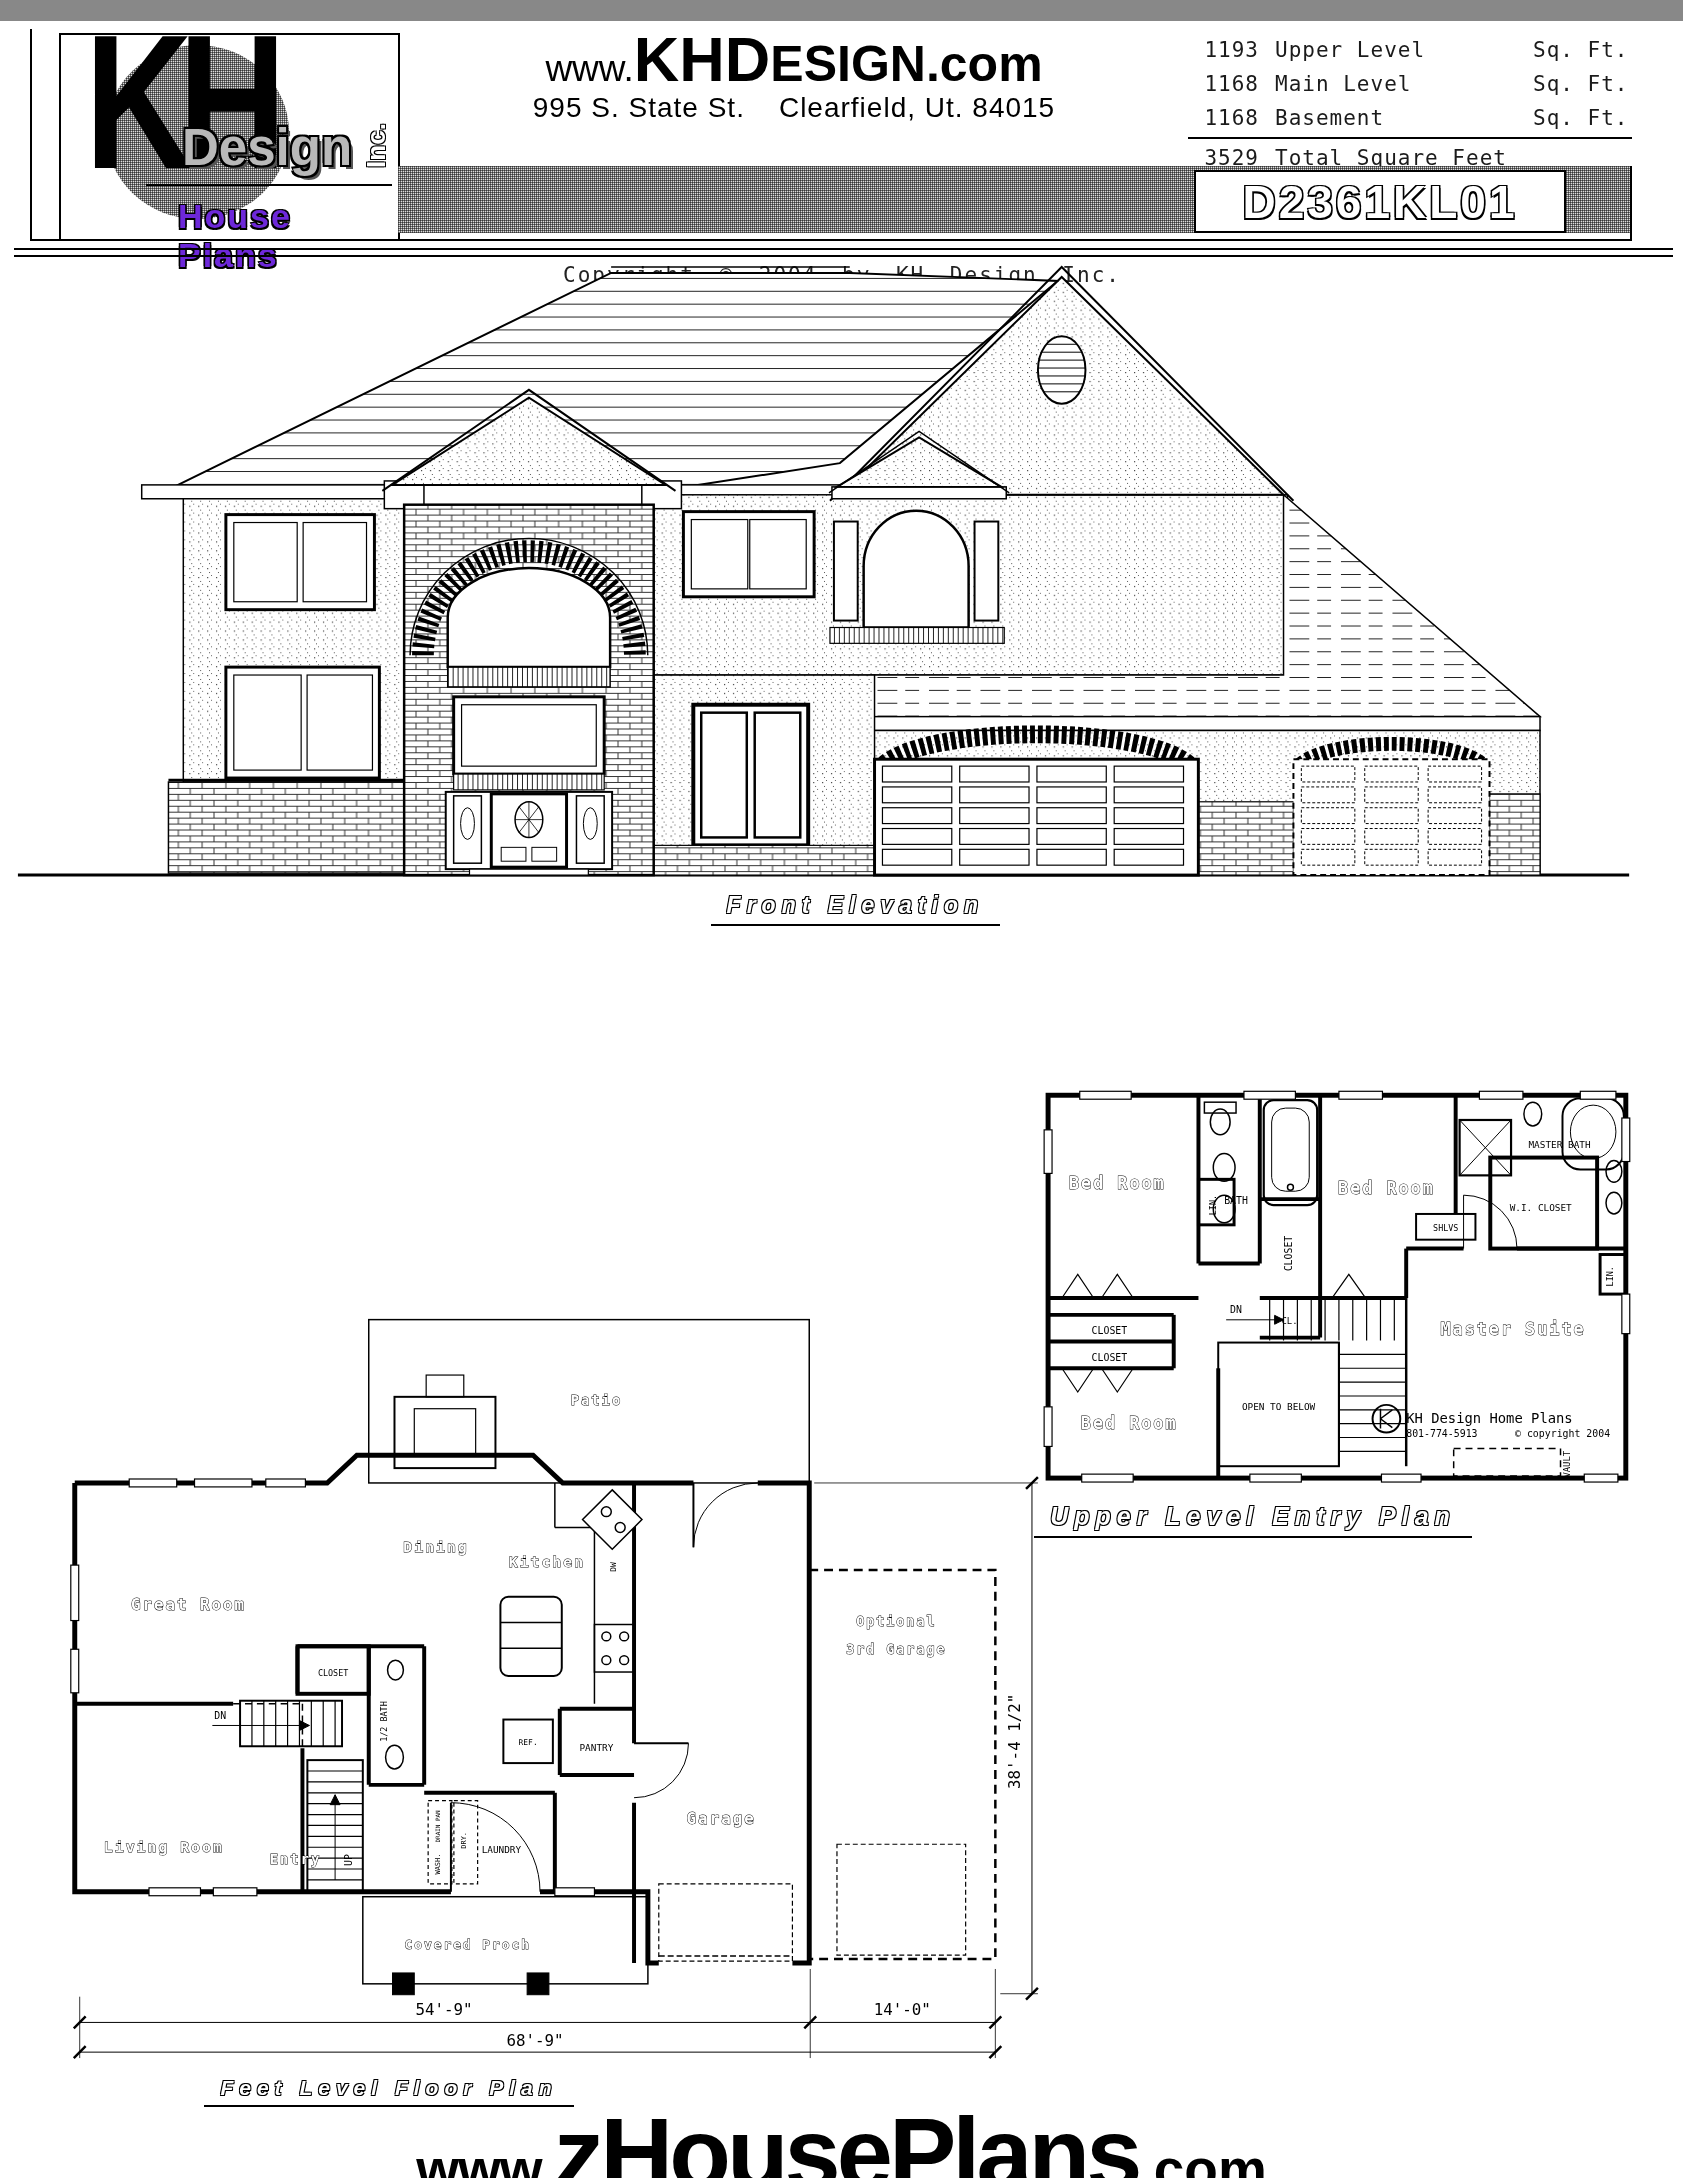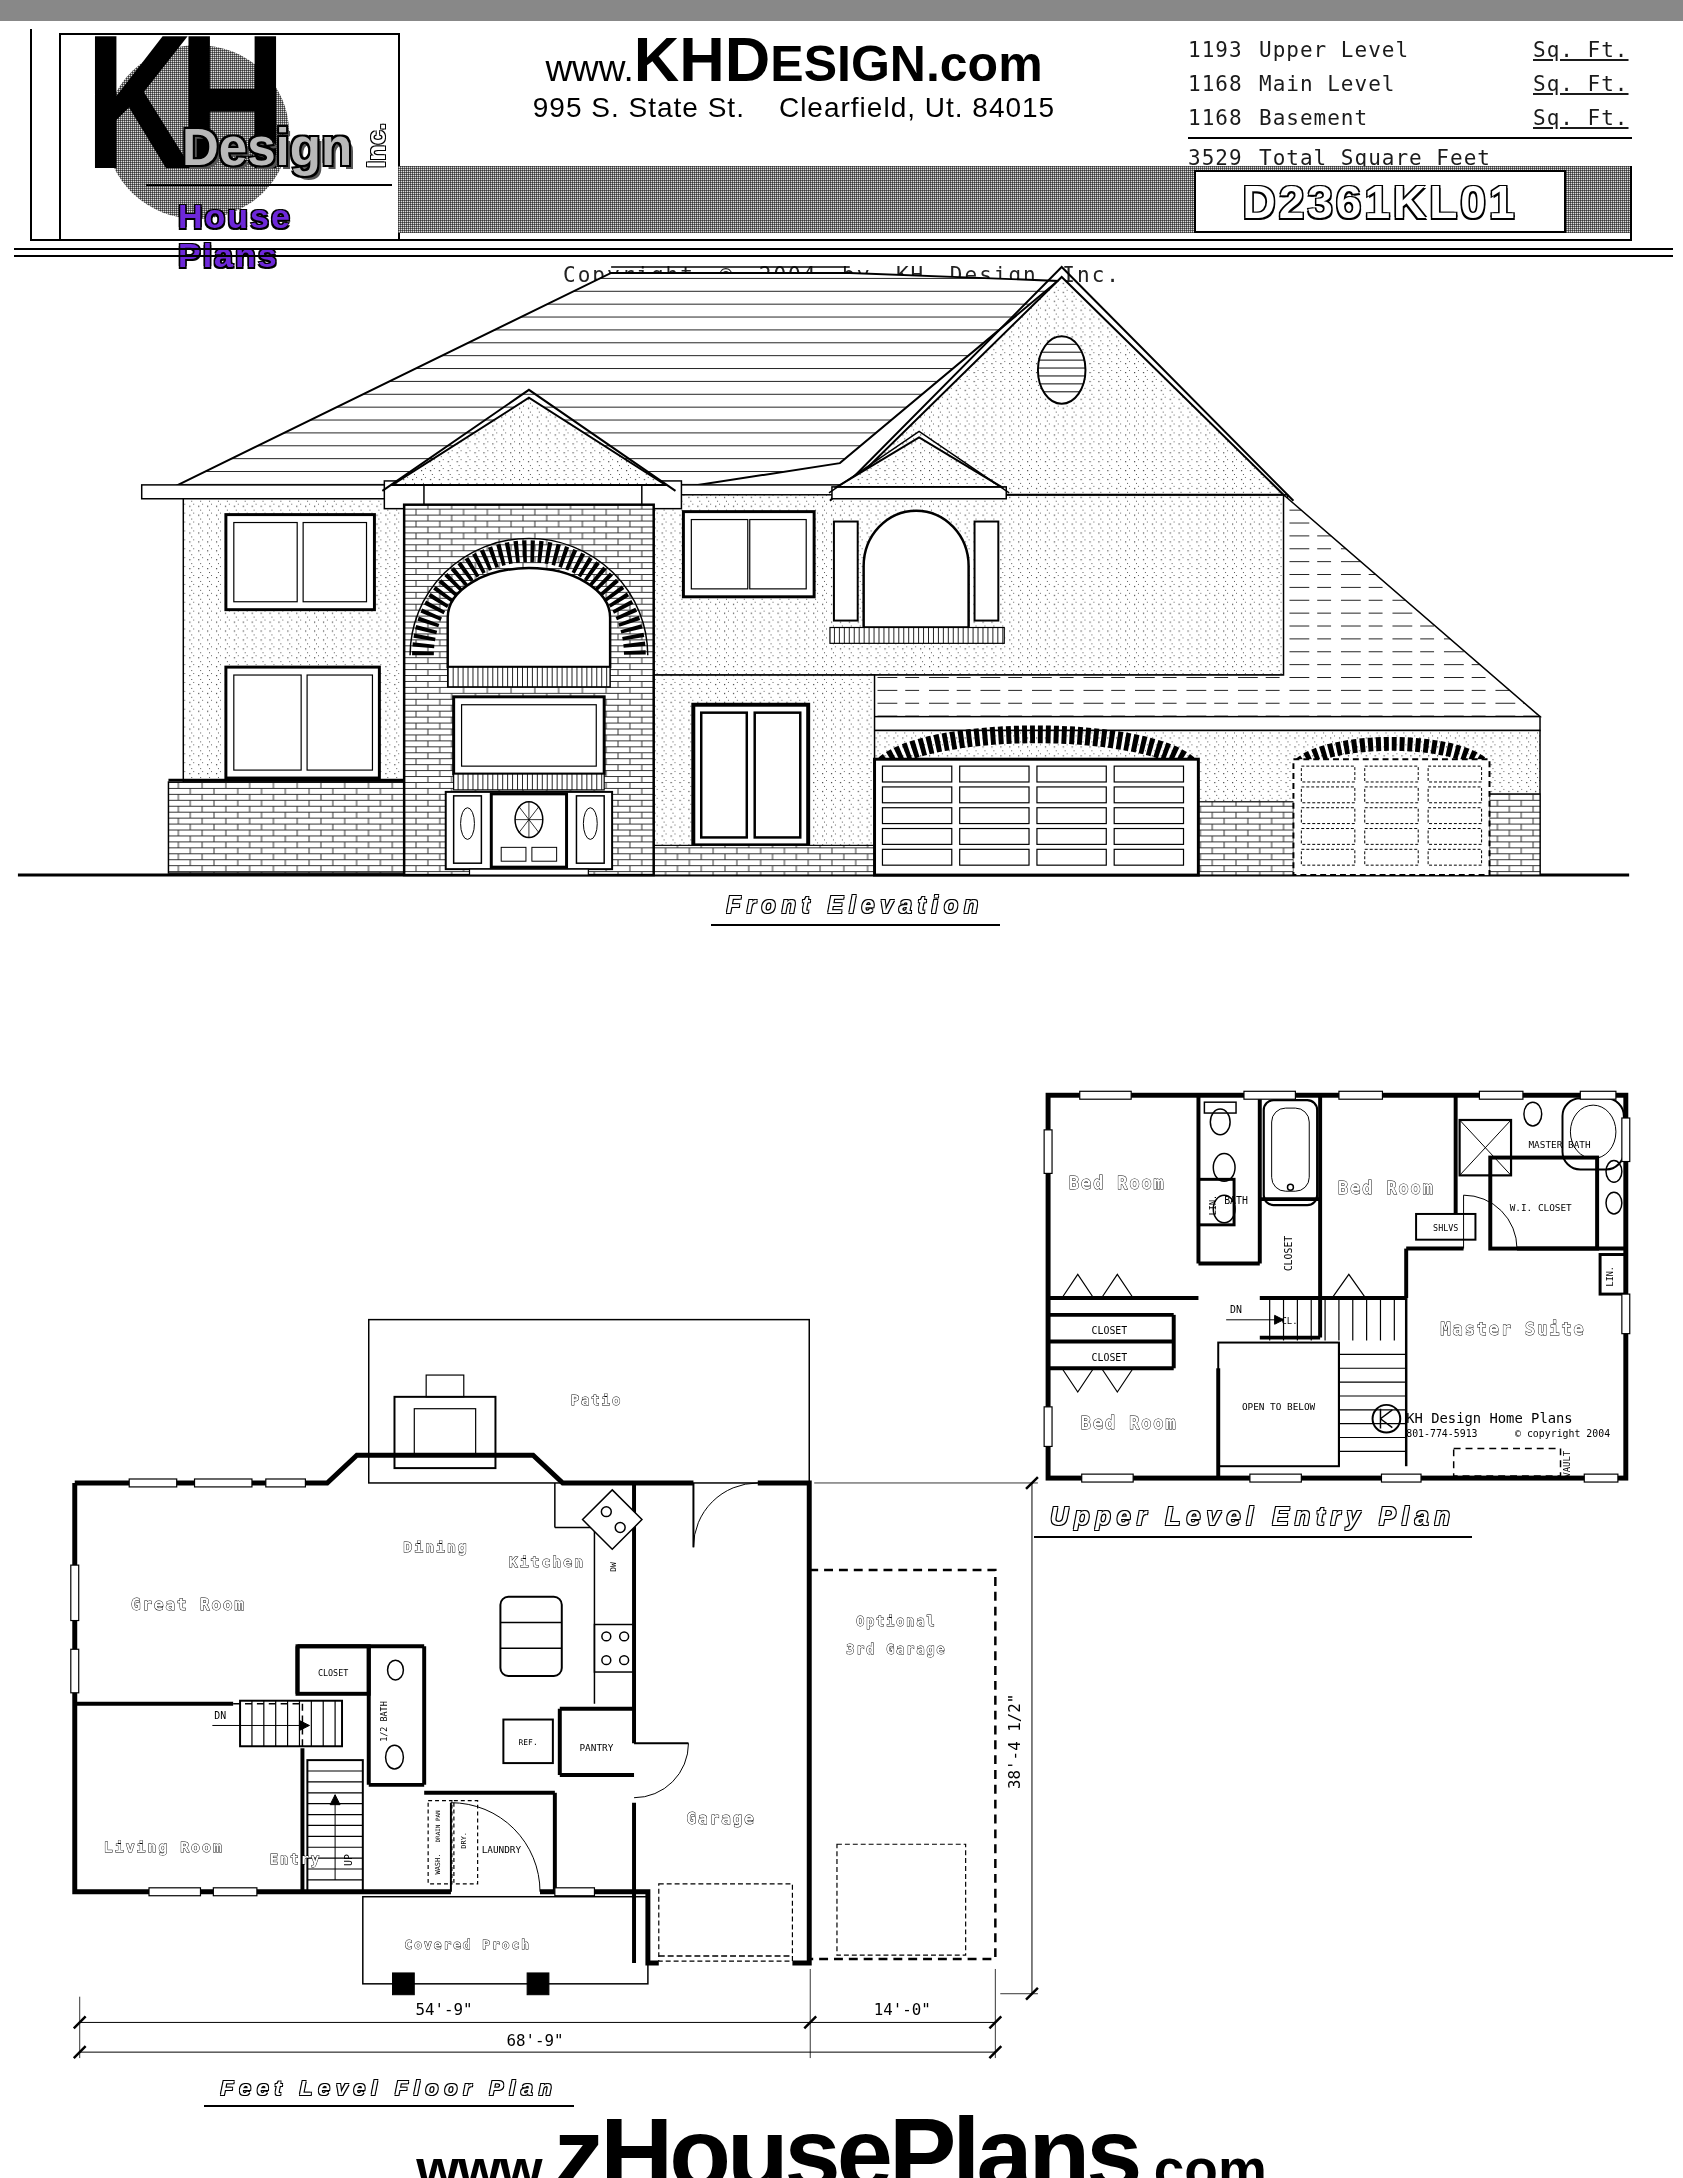--- a/index.html
+++ b/index.html
@@ -26,23 +26,23 @@
   .site-www{font-size:37px;font-weight:500;}
   .site-khd{font-size:63px;font-weight:bold;}
   .site-esign{font-size:50px;font-weight:bold;}
   .site-com{font-size:50px;font-weight:bold;}
   .site-phone{font-size:33px;letter-spacing:1px;}
   .site-addr{font-size:28px;letter-spacing:1px;}
   .addr-gap{display:inline-block;width:34px;}
   .sqft{left:1188px;top:12px;width:444px;font-family:"DejaVu Sans Mono",monospace;
         font-size:21px;letter-spacing:1px;color:#1b1b1b;}
   .sqft-row{display:flex;height:34px;align-items:center;}
-  .sqft-v{width:71px;text-align:left;}
+  .sqft-v{width:71px;text-align:right;padding-right:16px;}
   .sqft-l{flex:1;text-align:left;}
-  .sqft-u{width:99px;text-align:left;text-decoration:underline;}
+  .sqft-u{width:99px;text-align:left;}
   .sqft-divider{height:0;border-top:2px solid #000;margin:2px 0 2px 0;}
   .hdr-bar{left:398px;top:145px;width:1234px;height:67px;}
   .plan-box{left:1194px;top:149px;width:368px;height:59px;background:#fff;border:2px solid #000;
             display:flex;align-items:center;justify-content:center;}
   .plan-num{font-size:46px;font-weight:bold;letter-spacing:3px;color:#fff;
      text-shadow:-1.5px -1.5px 0 #000,1.5px -1.5px 0 #000,-1.5px 1.5px 0 #000,1.5px 1.5px 0 #000;}
   .line{background:#000;}
   .copyright{left:446px;top:242px;width:792px;text-align:center;
      font-family:"DejaVu Sans Mono",monospace;font-size:21px;letter-spacing:2px;word-spacing:10px;color:#222;}
   

